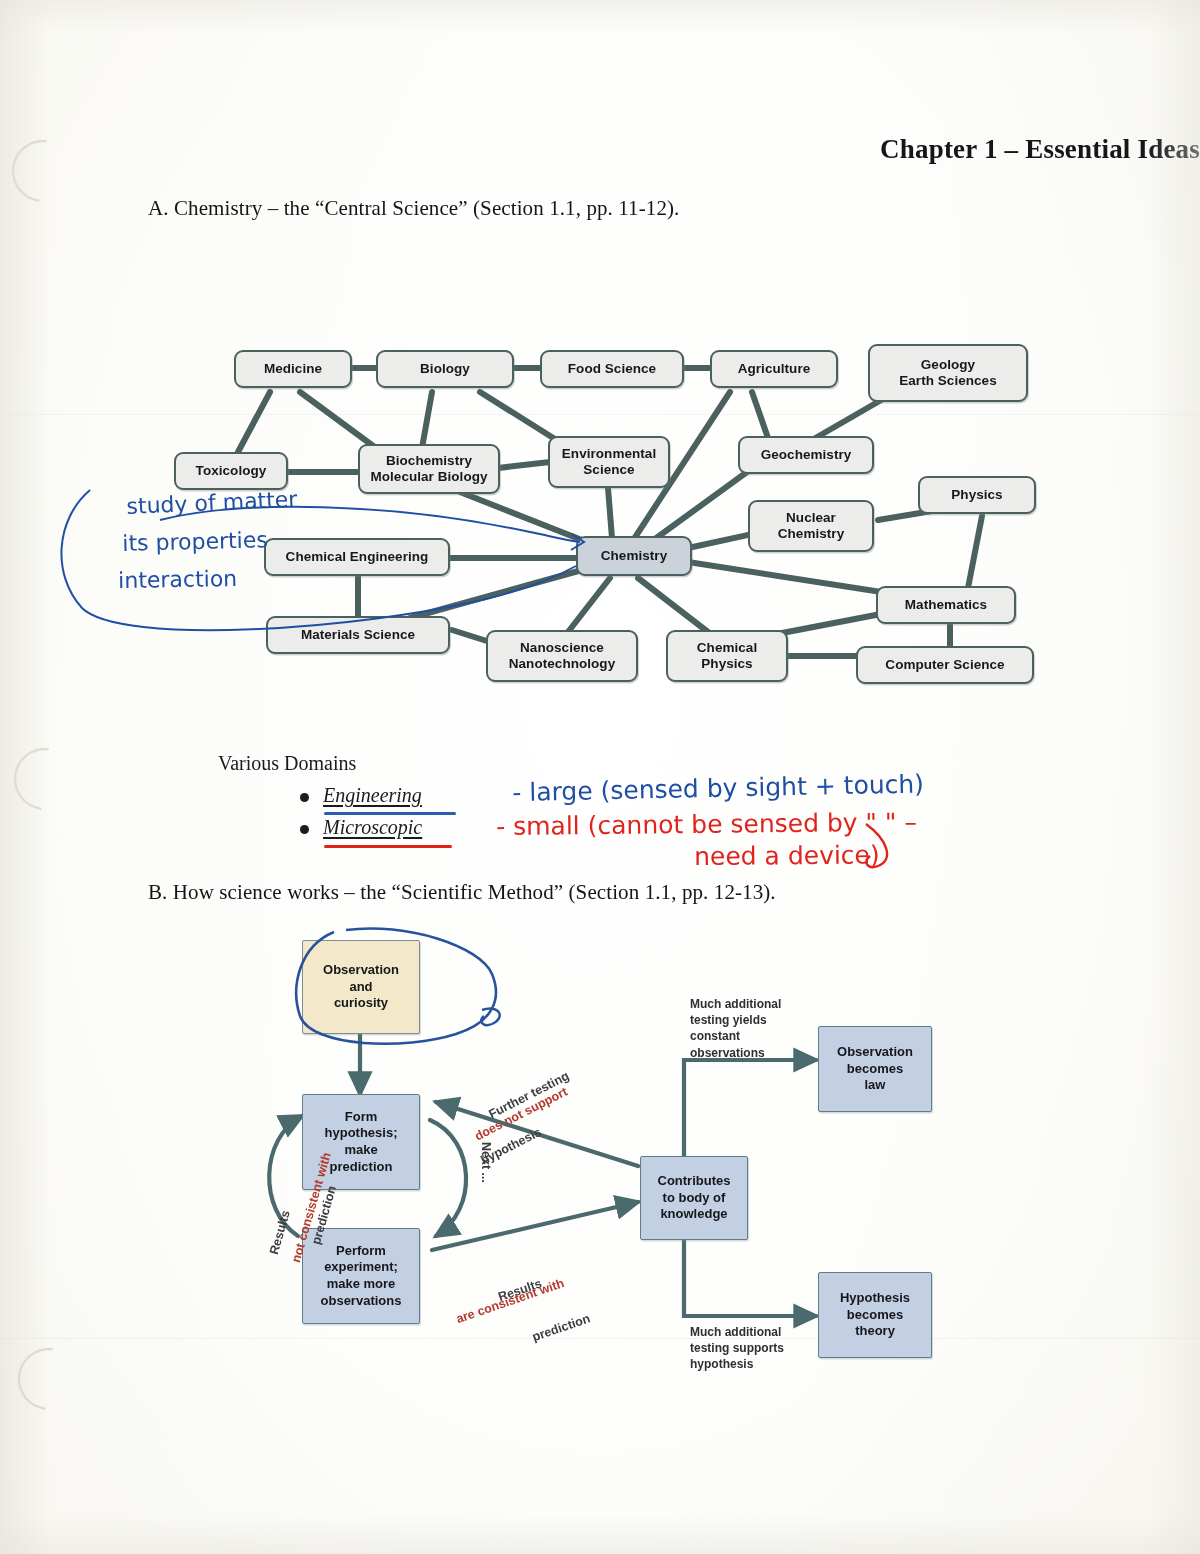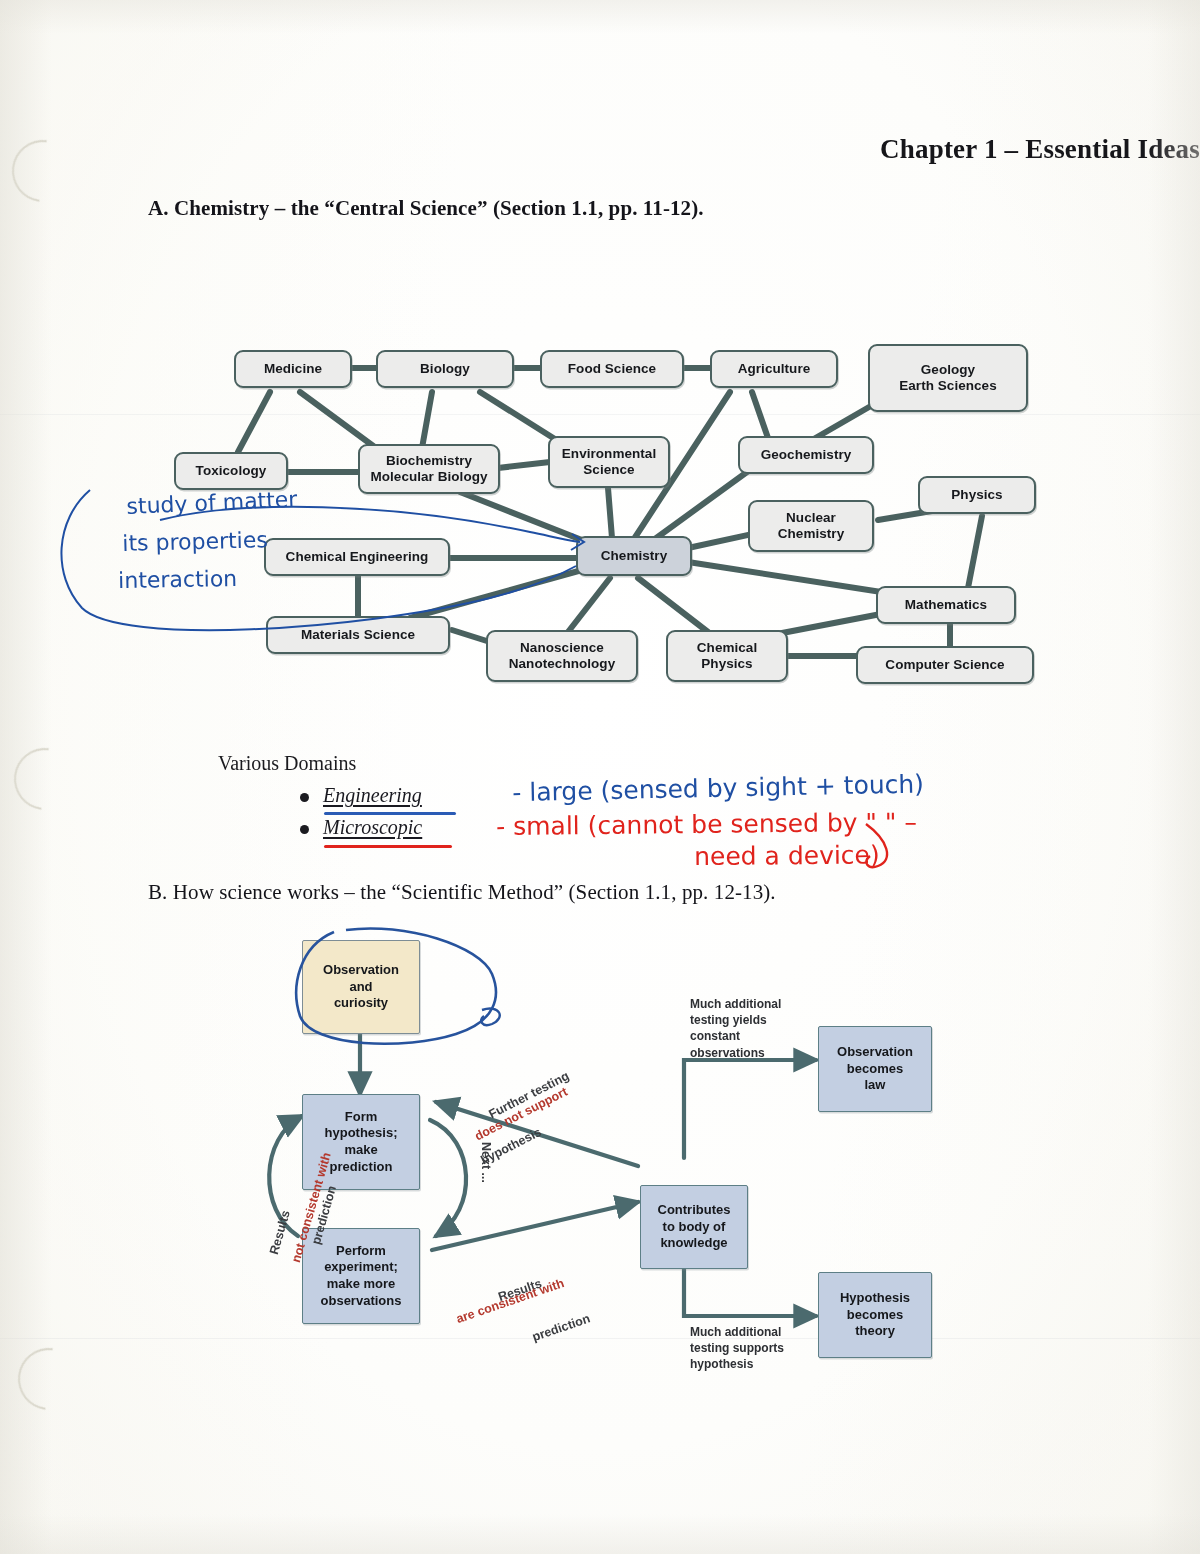--- a/index.html
+++ b/index.html
@@ -40,21 +40,21 @@
   }
   
   .band{position:absolute;left:0;right:0;height:1px;background:rgba(205,212,214,.45);}
 
   
   .chapter-title{
     position:absolute;left:0;right:0;top:134px;text-align:right;
     font-size:27px;font-weight:bold;letter-spacing:.2px;color:#16161a;
   }
   .sec-head{
-    position:absolute;font-size:21px;font-weight:bold;color:#14141a;
+    position:absolute;font-size:21px;font-weight:normal;color:#14141a;
     letter-spacing:.1px;white-space:nowrap;
   }
   #sec-a{left:148px;top:196px;}
   #sec-b{left:148px;top:880px;font-weight:normal;}
   .body-line{
     position:absolute;font-size:20px;color:#1b1b1f;white-space:nowrap;
   }
   #intro-line{left:218px;top:266px;}
   #domains-line{left:218px;top:752px;}
 
@@ -211,21 +211,21 @@
       </div>
     <div class="node" style="left:216px;top:20px;width:138px;height:38px;">
         <span>Biology</span>
       </div>
     <div class="node" style="left:380px;top:20px;width:144px;height:38px;">
         <span>Food Science</span>
       </div>
     <div class="node" style="left:550px;top:20px;width:128px;height:38px;">
         <span>Agriculture</span>
       </div>
-    <div class="node" style="left:708px;top:14px;width:160px;height:68px;">
+    <div class="node" style="left:708px;top:14px;width:160px;height:58px;">
         <span style="white-space:pre-line">Geology
 Earth Sciences</span>
       </div>
 
     <div class="node" style="left:14px;top:122px;width:114px;height:38px;">
         <span>Toxicology</span>
       </div>
     <div class="node" style="left:198px;top:114px;width:142px;height:50px;">
         <span style="white-space:pre-line">Biochemistry
 Molecular Biology</span>
@@ -339,21 +339,21 @@
 prediction</span>
     </div>
 
     <div class="fnode" style="left:62px;top:298px;width:118px;height:96px;">
       <span style="white-space:pre-line">Perform
 experiment;
 make more
 observations</span>
     </div>
 
-    <div class="fnode" style="left:400px;top:226px;width:108px;height:84px;margin-top:29px;">
+    <div class="fnode" style="left:400px;top:226px;width:108px;height:84px;">
       <span style="white-space:pre-line">Contributes
 to body of
 knowledge</span>
     </div>
 
     <div class="fnode" style="left:578px;top:96px;width:114px;height:86px;">
       <span style="white-space:pre-line">Observation
 becomes
 law</span>
     </div>

